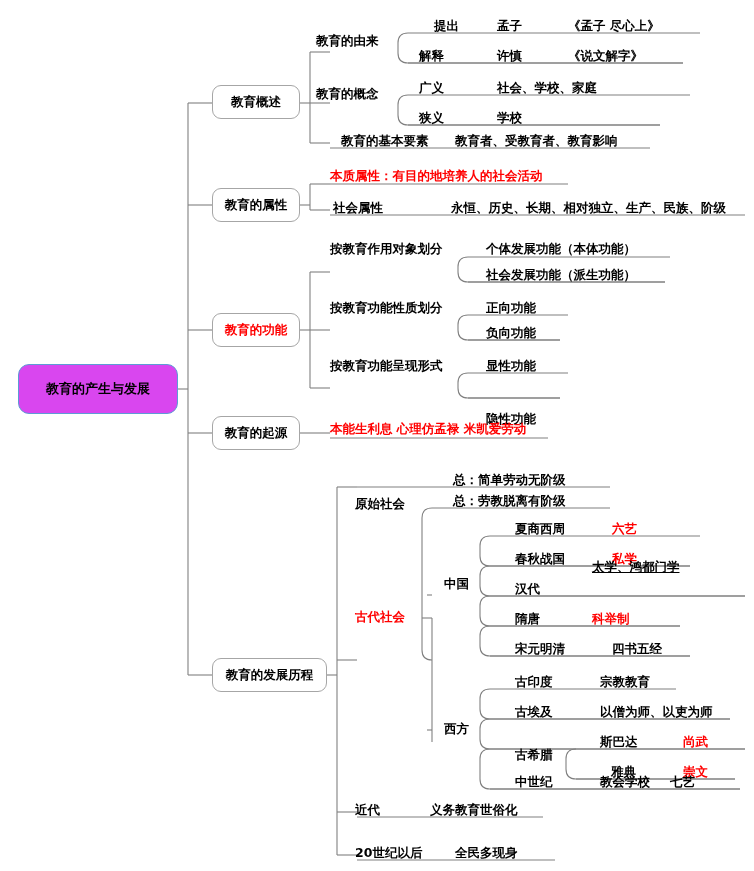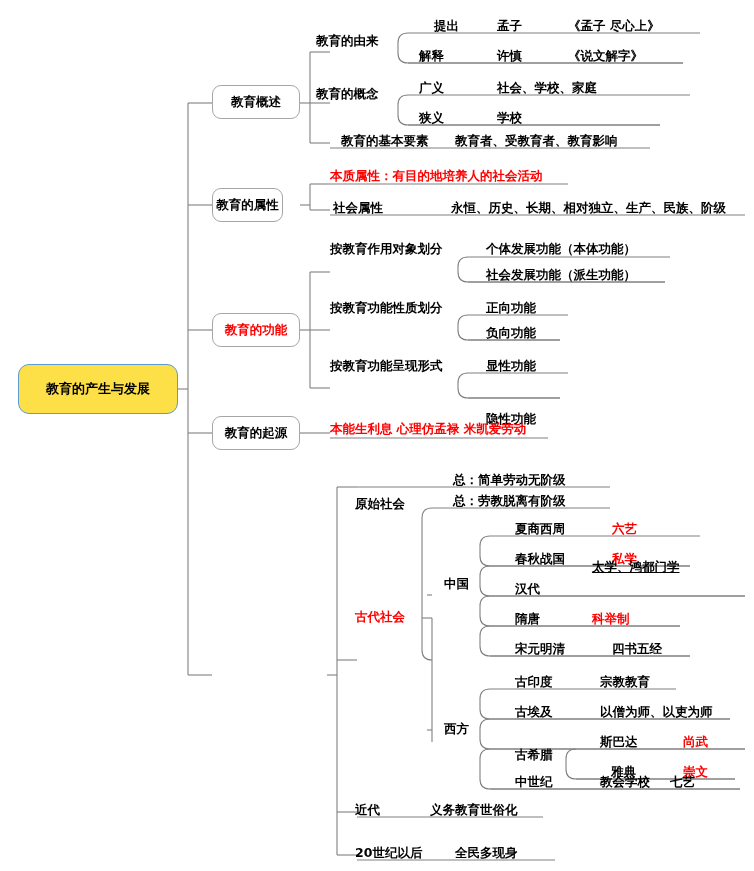--- a/index.html
+++ b/index.html
@@ -4,21 +4,21 @@
 <style>
   html,body{margin:0;padding:0;background:#ffffff;}
   body{width:754px;height:871px;position:relative;overflow:hidden;
        font-family:"DejaVu Sans","Liberation Sans",sans-serif;}
   #canvas{position:absolute;left:0;top:0;width:754px;height:871px;}
   svg#wires{position:absolute;left:0;top:0;width:754px;height:871px;pointer-events:none;}
 
   
   .node{position:absolute;box-sizing:border-box;display:flex;align-items:center;
         justify-content:center;border-radius:9px;white-space:nowrap;}
-  .root{background:#fde047;border:1px solid #5E9BD5;color:#000;
+  .root{background:#d946ef;border:1px solid #5E9BD5;color:#000;
         font-size:13px;font-weight:bold;border-radius:11px;}
   .lvl2{background:#ffffff;border:1px solid #A6A6A6;color:#000;
         font-size:12.5px;font-weight:bold;}
   .lvl2.red{color:#FF0000;}
 
   
   .lbl{position:absolute;white-space:nowrap;font-size:12.5px;font-weight:bold;
        color:#000;line-height:1;}
   .lbl.red{color:#FF0000;}
 </style>
@@ -122,26 +122,27 @@
 
       <path d="M357,817 H543"></path>
       <path d="M357,860 H555"></path>
     </g>
   </svg>
 
   <div class="node root" style="left:18px;top:364px;width:160px;height:50px;">教育的产生与发展</div>
 
   <div class="node lvl2" style="left:212px;top:85px;width:88px;height:34px;">教育概述</div>
 
-  <div class="node lvl2" style="left:212px;top:188px;width:71px;height:34px;">教育的属性</div>
+  <div class="node lvl2" style="left:212px;top:188px;width:88px;height:34px;">教育的属性</div>
 
   <div class="node lvl2" style="left:212px;top:416px;width:88px;height:34px;">教育的起源</div>
 
   <div class="node lvl2 red" style="left:212px;top:313px;width:88px;height:34px;">教育的功能</div>
 
+  <div class="node lvl2" style="left:212px;top:658px;width:115px;height:34px;">教育的发展历程</div>
 
   <div class="lbl" style="left:316px;top:35px;">教育的由来</div>
   <div class="lbl" style="left:419px;top:20px;margin-left:15px;">提出</div>
   <div class="lbl" style="left:497px;top:20px;">孟子</div>
   <div class="lbl" style="left:568px;top:20px;">《孟子 尽心上》</div>
 
   <div class="lbl" style="left:419px;top:50px;">解释</div>
   <div class="lbl" style="left:497px;top:50px;">许慎</div>
   <div class="lbl" style="left:568px;top:50px;">《说文解字》</div>
 

